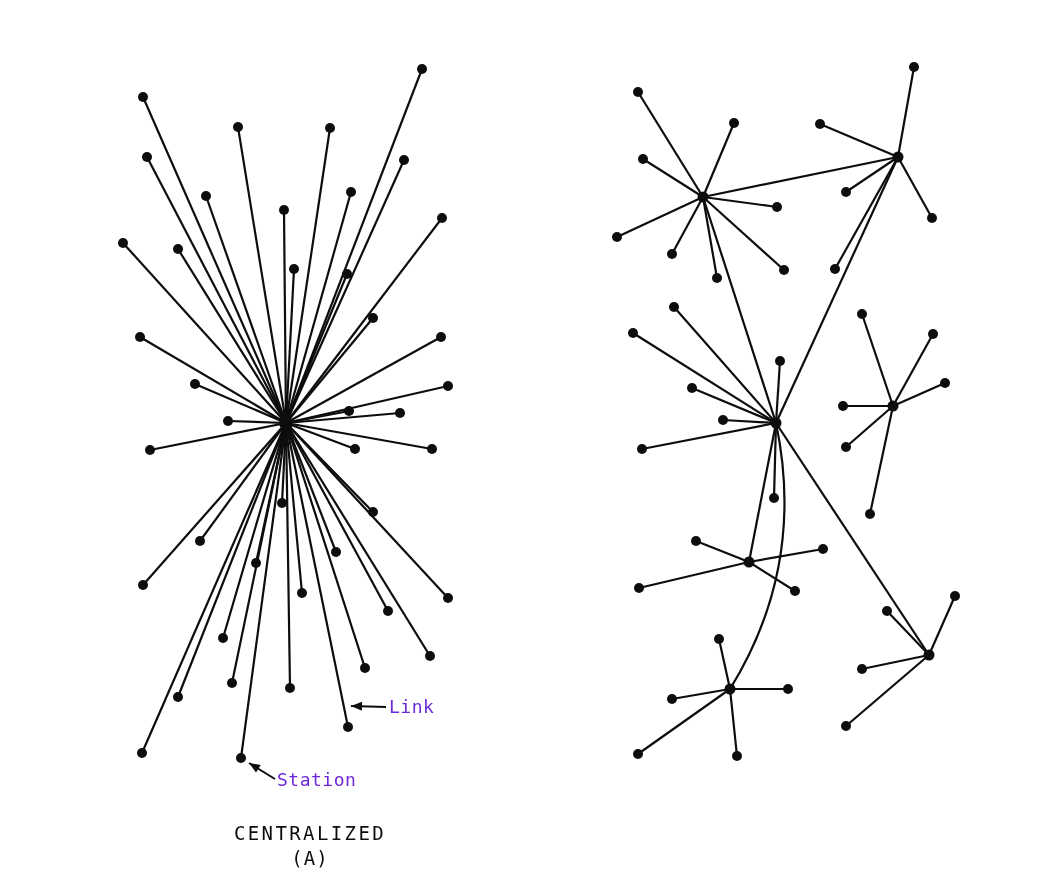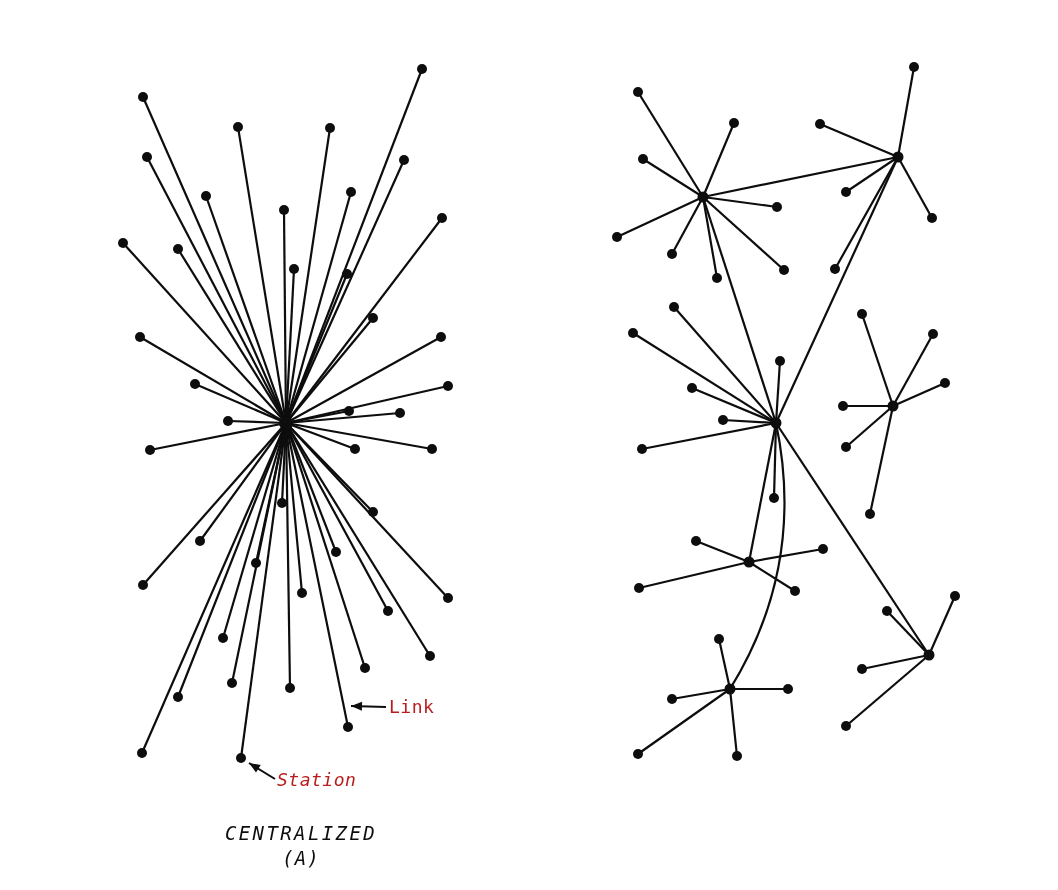--- a/index.html
+++ b/index.html
@@ -11,36 +11,36 @@
     overflow: hidden;
     font-family: "DejaVu Sans Mono", "Liberation Mono", monospace;
     color: #0d0d0d;
   }
   svg.net { position: absolute; left: 0; top: 0; }
   .anno {
     position: absolute;
     font-size: 18px;
     letter-spacing: 0.5px;
     white-space: nowrap;
-    color: #b91c1c;
+    color: #6d28d9;
   }
   .anno.link-label { left: 389px; top: 696px; }
-  .anno.station-label { left: 277px; top: 769px; font-style: italic; }
+  .anno.station-label { left: 277px; top: 769px; }
   .caption {
     position: absolute;
     transform: translateX(-50%);
     text-align: center;
     font-size: 19px;
     letter-spacing: 2.4px;
     line-height: 25px;
     color: #0d0d0d;
     white-space: nowrap;
   }
   .caption .sub { letter-spacing: 1px; }
-  .caption.centralized { left: 301px; top: 821px; font-style: italic; }
+  .caption.centralized { left: 310px; top: 821px; }
   .caption.decentralized { left: 780px; top: 821px; }
 </style>
 </head>
 <body>
 
 <div class="canvas">
 
   <svg id="net-svg" class="net" width="1058" height="890" viewBox="0 0 1058 890">
       <line x1="286" y1="423" x2="143" y2="97" stroke="#0d0d0d" stroke-width="2.2"></line>
       <line x1="286" y1="423" x2="422" y2="69" stroke="#0d0d0d" stroke-width="2.2"></line>

